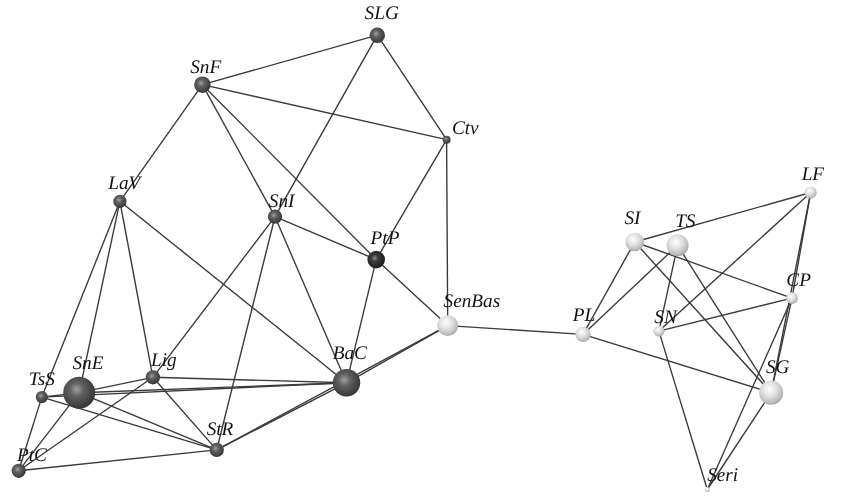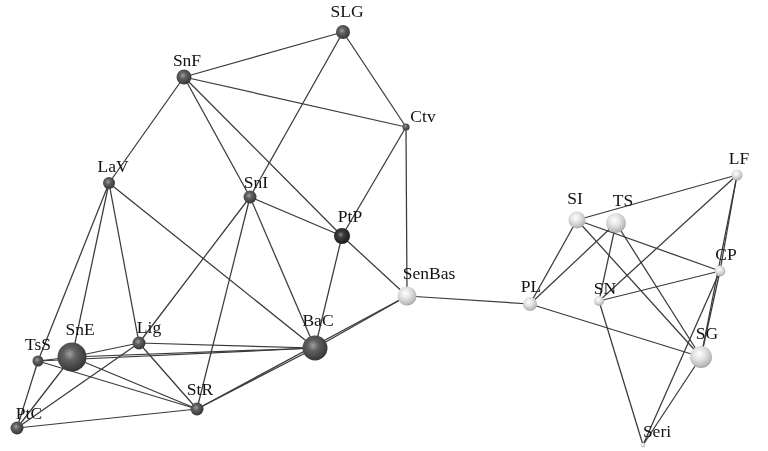--- a/index.html
+++ b/index.html
@@ -6,20 +6,21 @@
     margin: 0;
     padding: 0;
     background: #ffffff;
   }
   .figure-wrap {
     position: relative;
     width: 768px;
     height: 451px;
     background: #ffffff;
     overflow: hidden;
+    font-style: italic;
   }
   svg {
     display: block;
   }
   .edge-line {
     stroke: #3a3a3a;
     stroke-width: 1.25;
     fill: none;
   }
   .node-label {

